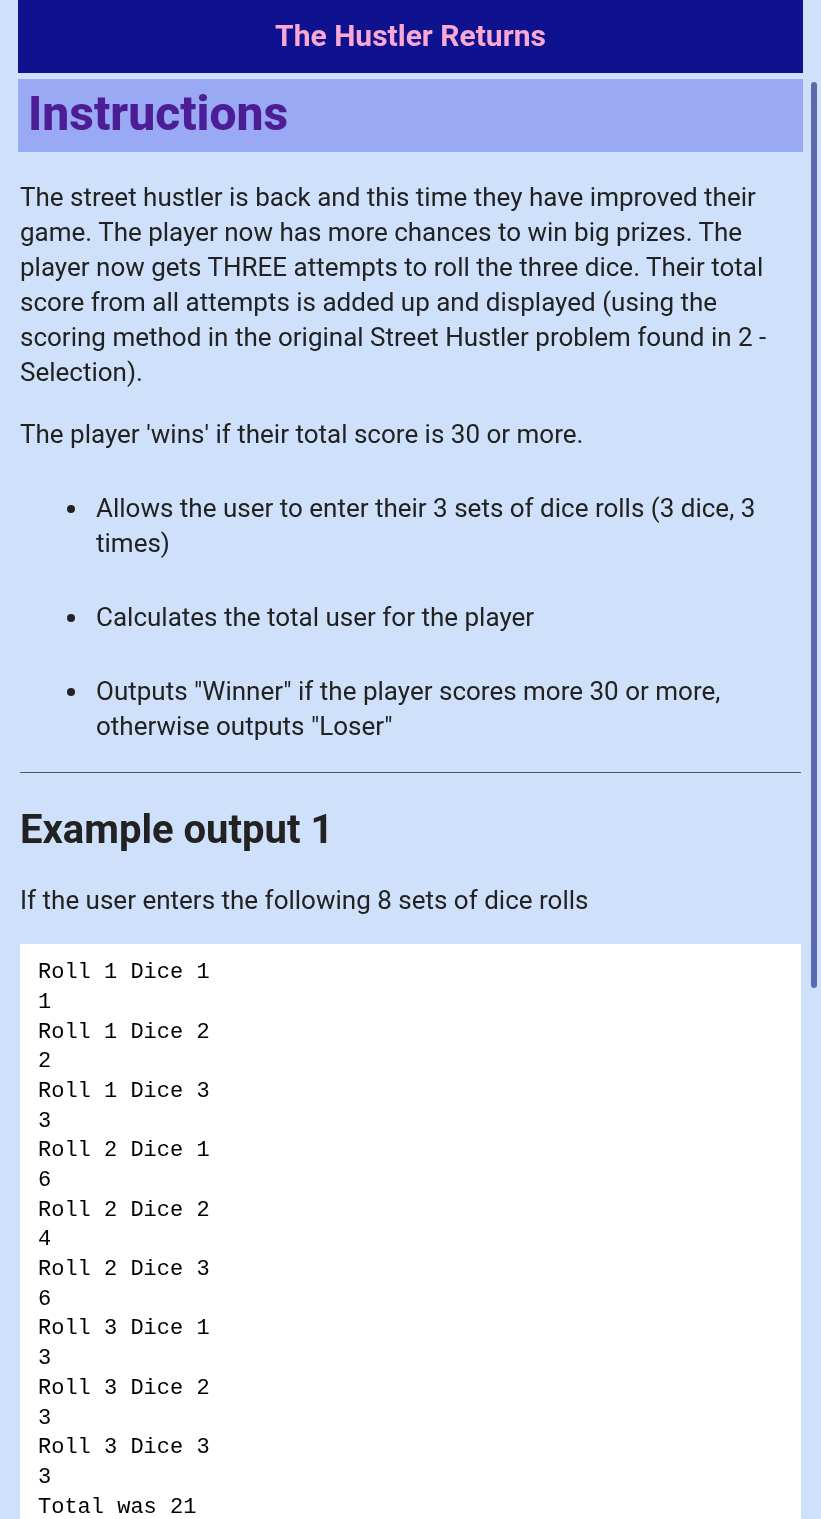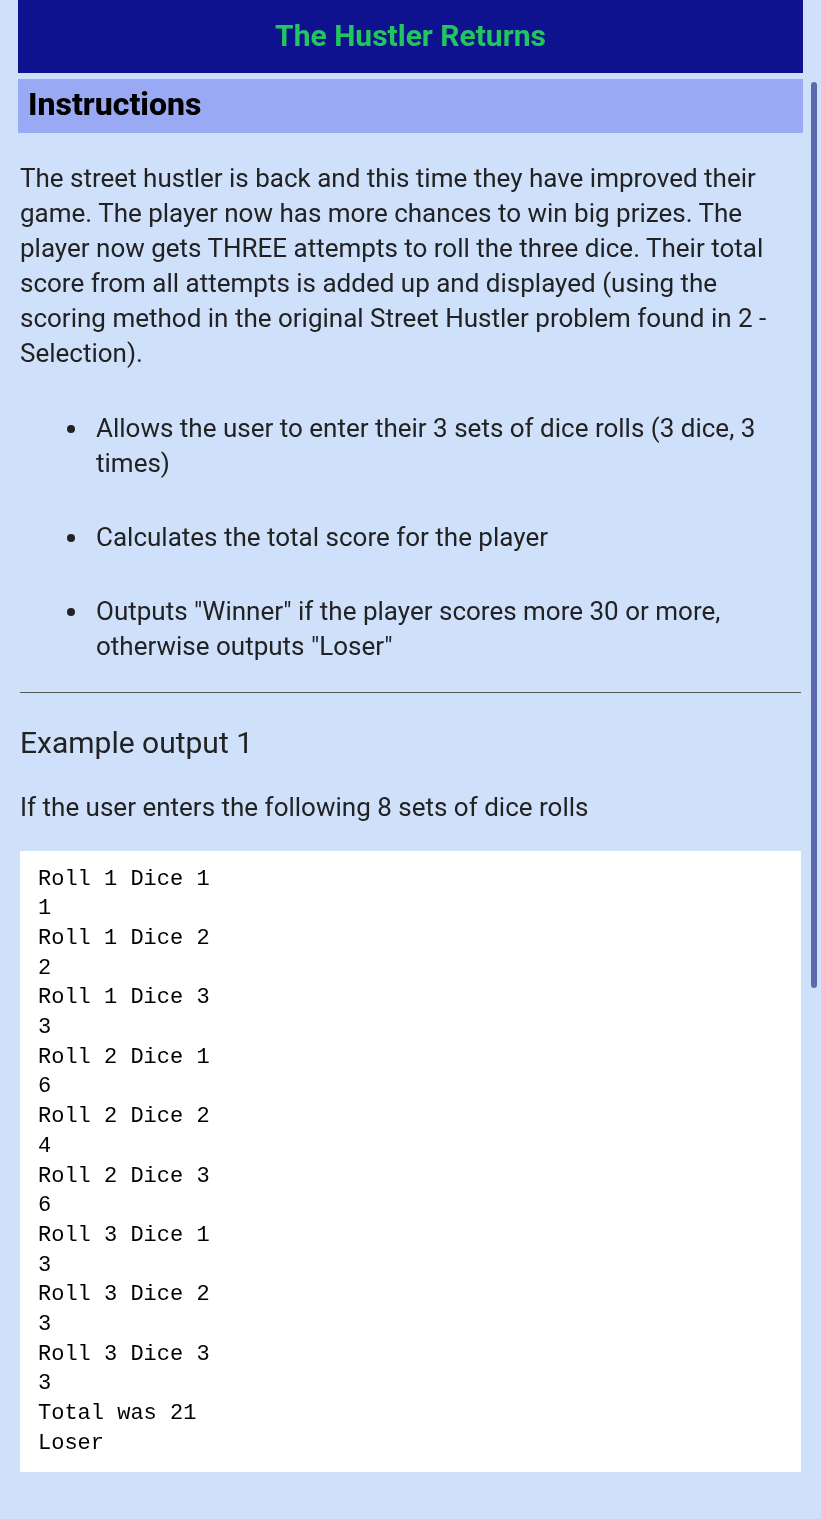--- a/index.html
+++ b/index.html
@@ -16,32 +16,32 @@
     position: relative;
   }
   .page {
     width: 100%;
     height: 100%;
     padding: 0 18px 0 18px;
     overflow-y: auto;
   }
   .title-bar {
     background: #0e128f;
-    color: #22c55e;
+    color: #f9a8d4;
     text-align: center;
     font-weight: 700;
     font-size: 30px;
     padding: 18px 0 20px 0;
     margin: 0 0 6px 0;
   }
   .instructions-header {
     background: #9aa9f3;
-    color: #000000;
+    color: #4c1d95;
     font-weight: 800;
-    font-size: 32px;
+    font-size: 48px;
     padding: 6px 10px 10px 10px;
     margin-bottom: 28px;
   }
   .content {
     color: #222;
     font-size: 26px;
     line-height: 1.35;
     padding: 0 2px;
   }
   .para {
@@ -56,22 +56,22 @@
     margin-bottom: 2px;
     padding-left: 6px;
     margin-top: 39px;
   }
   hr.sep {
     border: none;
     border-top: 1px solid #555;
     margin: 6px 0 30px 0;
   }
   .subhead {
-    font-weight: 400;
-    font-size: 30px;
+    font-weight: 700;
+    font-size: 40px;
     color: #222;
     margin-bottom: 26px;
   }
   .code-block {
     background: #ffffff;
     font-family: "Courier New", Courier, monospace;
     font-size: 22px;
     line-height: 1.35;
     padding: 14px 18px;
     white-space: pre;
@@ -94,25 +94,26 @@
 <div class="page">
 
   <div class="title-bar">The Hustler Returns</div>
 
   <div class="instructions-header">Instructions</div>
 
   <div class="content">
 
     <p class="para">The street hustler is back and this time they have improved their game. The player now has more chances to win big prizes. The player now gets THREE attempts to roll the three dice. Their total score from all attempts is added up and displayed (using the scoring method in the original Street Hustler problem found in 2 - Selection).</p>
 
+    <p class="para">The player 'wins' if their total score is 30 or more.</p>
 
 
     <ul class="bullets">
       <li>Allows the user to enter their 3 sets of dice rolls (3 dice, 3 times)</li>
-      <li>Calculates the total score for the player</li>
+      <li>Calculates the total user for the player</li>
       <li>Outputs "Winner" if the player scores more 30 or more, otherwise outputs "Loser"</li>
     </ul>
 
     <hr class="sep">
 
     <h2 class="subhead">Example output 1</h2>
 
     <p class="para">If the user enters the following 8 sets of dice rolls</p>
 
 

